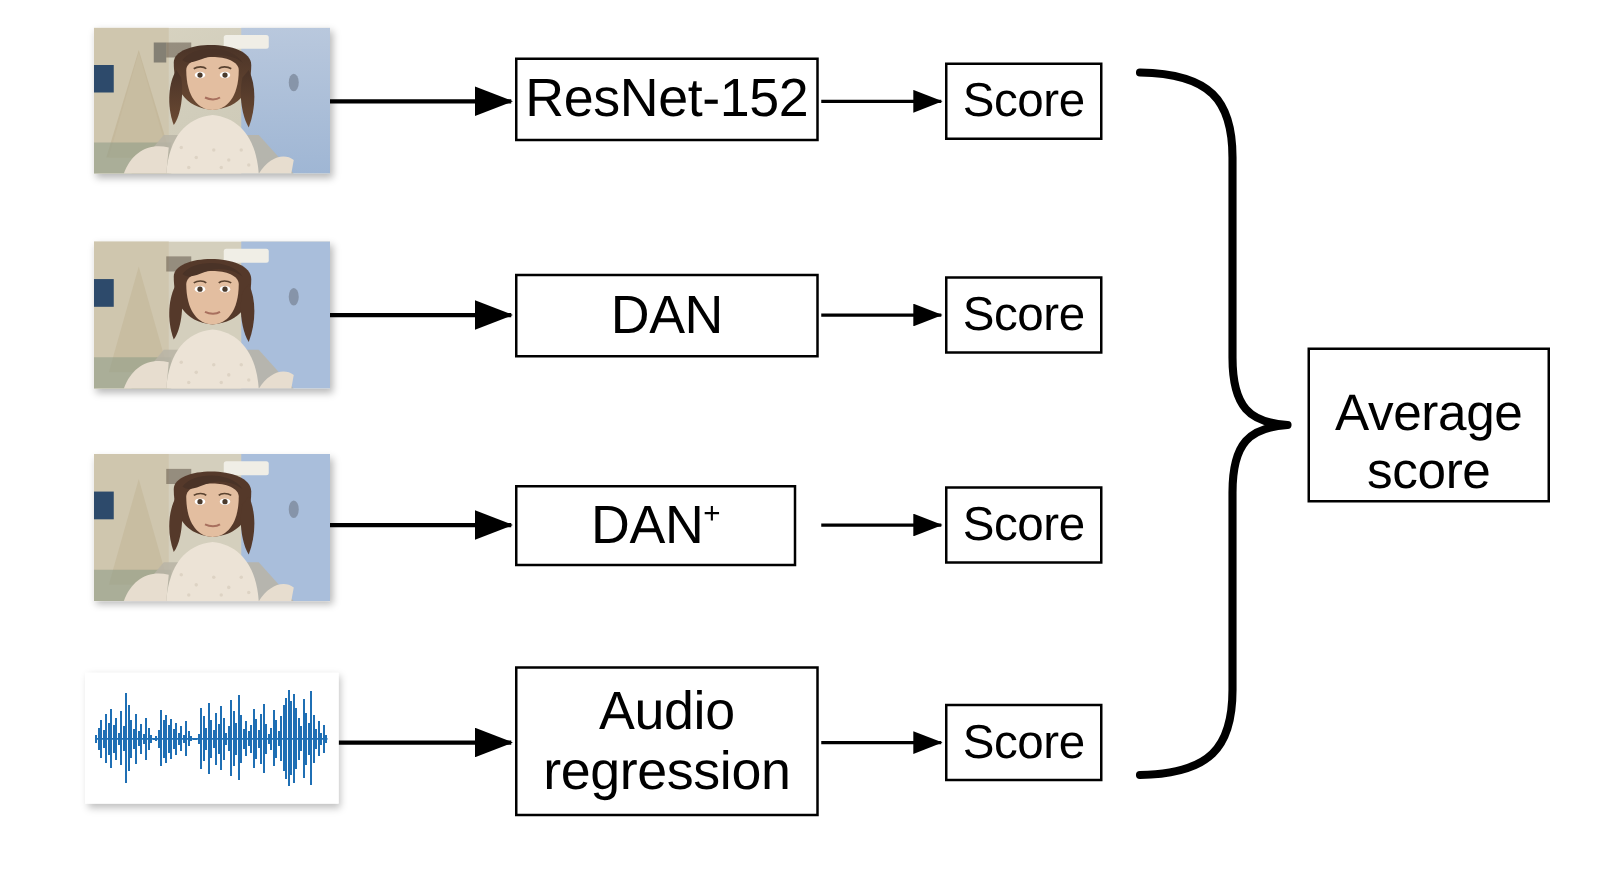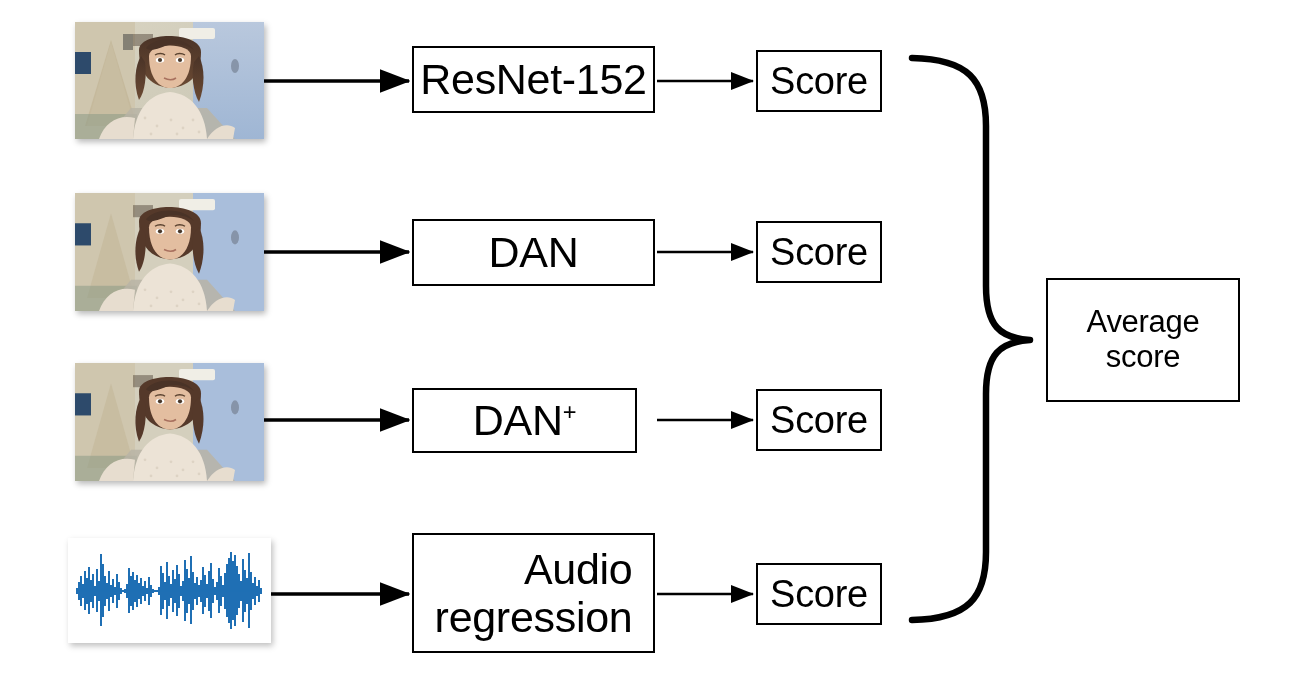--- a/index.html
+++ b/index.html
@@ -54,21 +54,21 @@
   }
   .box-label { display: block; white-space: pre-line; }
   .box sup {
     font-size: 0.55em;
     vertical-align: super;
     line-height: 0;
   }
 
   .model-box   { font-size: 43px; }
   .score-box   { font-size: 38px; }
-  .average-box { font-size: 31px; }
+  .average-box { font-size: 41px; align-items: flex-end; }
 
   
   .edge-layer {
     position: absolute;
     left: 0; top: 0;
     width: 1296px;
     height: 700px;
     pointer-events: none;
   }
   .brace-layer {
@@ -362,21 +362,21 @@
   </div>
 
   <div class="box model-box" style="left:412px; top:219px; width:243px; height:67px;">
     <span class="box-label">DAN</span>
   </div>
 
   <div class="box model-box" style="left:412px; top:388px; width:225px; height:65px;">
     <span><span>DAN</span><sup>+</sup></span>
   </div>
 
-  <div class="box model-box" style="left:412px; top:533px; width:243px; height:120px;text-align:right;">
+  <div class="box model-box" style="left:412px; top:533px; width:243px; height:120px;">
     <span class="box-label">Audio
 regression</span>
   </div>
 
   <div class="box score-box" style="left:756px; top:50px; width:126px; height:62px;">
     <span class="box-label">Score</span>
   </div>
 
   <div class="box score-box" style="left:756px; top:221px; width:126px; height:62px;">
     <span class="box-label">Score</span>

